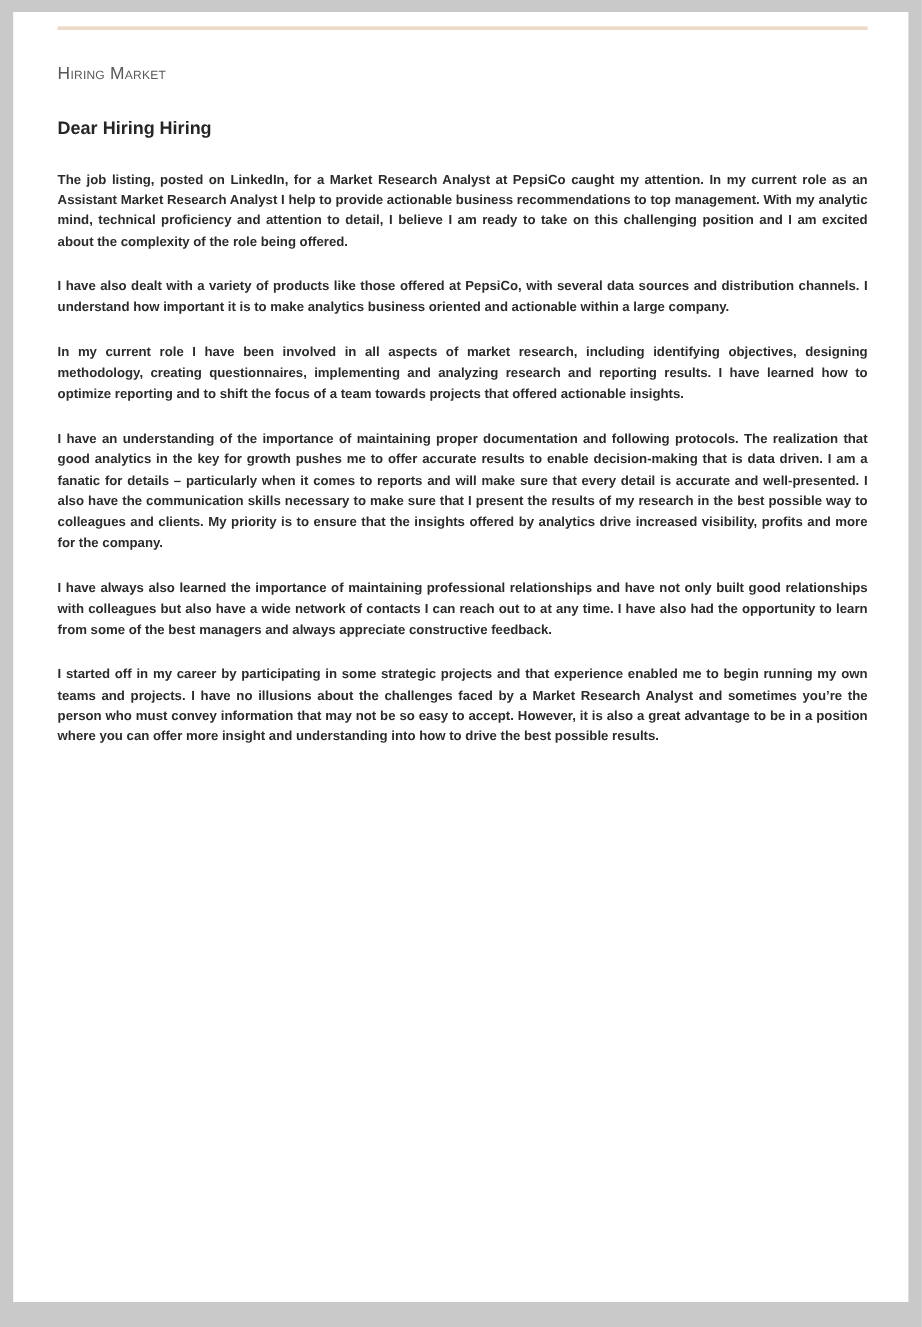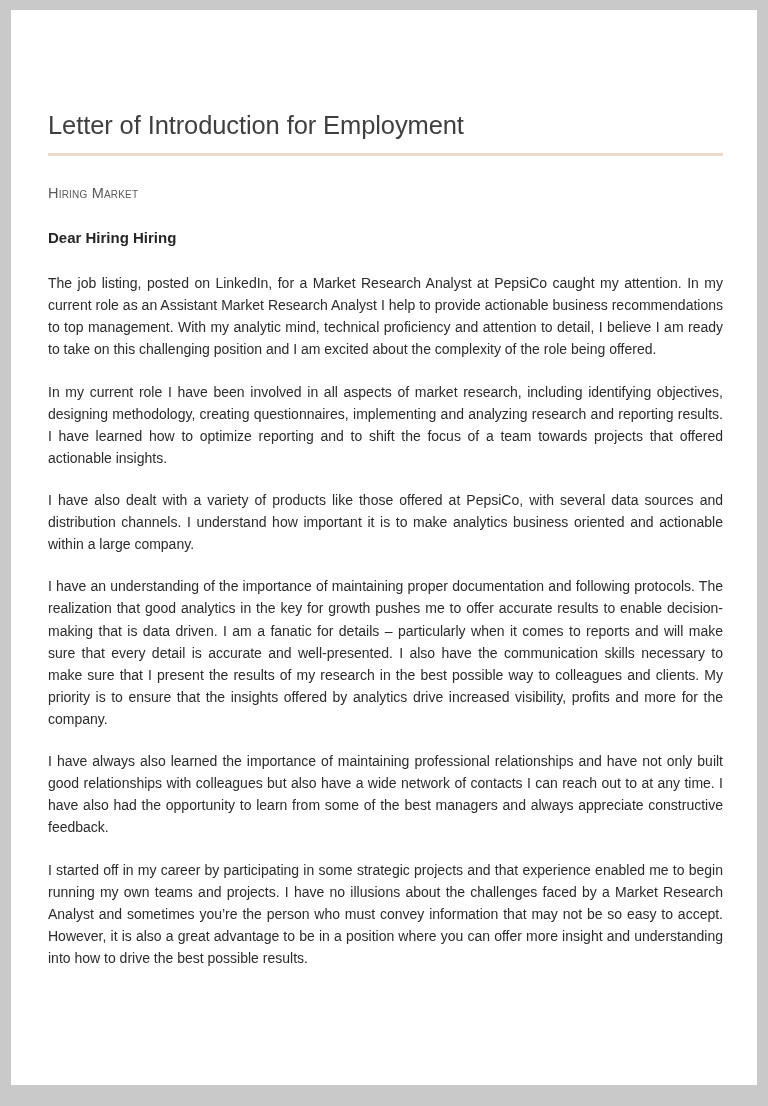--- a/index.html
+++ b/index.html
@@ -77,54 +77,54 @@
   .salutation {
     margin-top: 29px;
     font-size: 15px;
     font-weight: bold;
     color: #262626;
     line-height: 1.2;
   }
 
   .body-par {
     margin-top: 20px;
-    font-size: 14px;
+    font-size: 11px;
     color: #2b2b2b;
     line-height: 1.58;
     text-align: justify;
     text-justify: inter-word;
     hyphens: none;
+    font-weight: bold;
   }
 
   .body-par.first {
     margin-top: 25px;
   }
 </style>
 </head>
 <body>
 
 <div class="page-frame">
   <div class="page-sheet">
     <div class="doc-body">
 
-      <h1 class="doc-title">Letter of Introduction for Employment</h1>
 
       <div class="title-rule"></div>
 
       <div class="address-block">
         <div class="address-line">Hiring Market</div>
       </div>
 
       <div class="salutation">Dear Hiring Hiring</div>
 
       <p class="body-par first">The job listing, posted on LinkedIn, for a Market Research Analyst at PepsiCo caught my attention.  In my current role as an Assistant Market Research Analyst I help to provide actionable business recommendations to top management. With my analytic mind, technical proficiency and attention to detail, I believe I am ready to take on this challenging position and I am excited about the complexity of the role being offered.</p>
 
+      <p class="body-par">I have also dealt with a variety of products like those offered at PepsiCo, with several data sources and distribution channels. I understand how important it is to make analytics business oriented and actionable within a large company.</p>
+
       <p class="body-par">In my current role I have been involved in all aspects of market research, including identifying objectives, designing methodology, creating questionnaires, implementing and analyzing research and reporting results.  I have learned how to optimize reporting and to shift the focus of a team towards projects that offered actionable insights.</p>
-
-      <p class="body-par">I have also dealt with a variety of products like those offered at PepsiCo, with several data sources and distribution channels. I understand how important it is to make analytics business oriented and actionable within a large company.</p>
 
       <p class="body-par">I have an understanding of the importance of maintaining proper documentation and following protocols. The realization that good analytics in the key for growth pushes me to offer accurate results to enable decision-making that is data driven.  I am a fanatic for details – particularly when it comes to reports and will make sure that every detail is accurate and well-presented.  I also have the communication skills necessary to make sure that I present the results of my research in the best possible way to colleagues and clients. My priority is to ensure that the insights offered by analytics drive increased visibility, profits and more for the company.</p>
 
       <p class="body-par">I have always also learned the importance of maintaining professional relationships and have not only built good relationships with colleagues but also have a wide network of contacts I can reach out to at any time.  I have also had the opportunity to learn from some of the best managers and always appreciate constructive feedback.</p>
 
       <p class="body-par">I started off in my career by participating in some strategic projects and that experience enabled me to begin running my own teams and projects.  I have no illusions about the challenges faced by a Market Research Analyst and sometimes you’re the person who must convey information that may not be so easy to accept. However, it is also a great advantage to be in a position where you can offer more insight and understanding into how to drive the best possible results.</p>
 
     </div>
   </div>
 </div>

